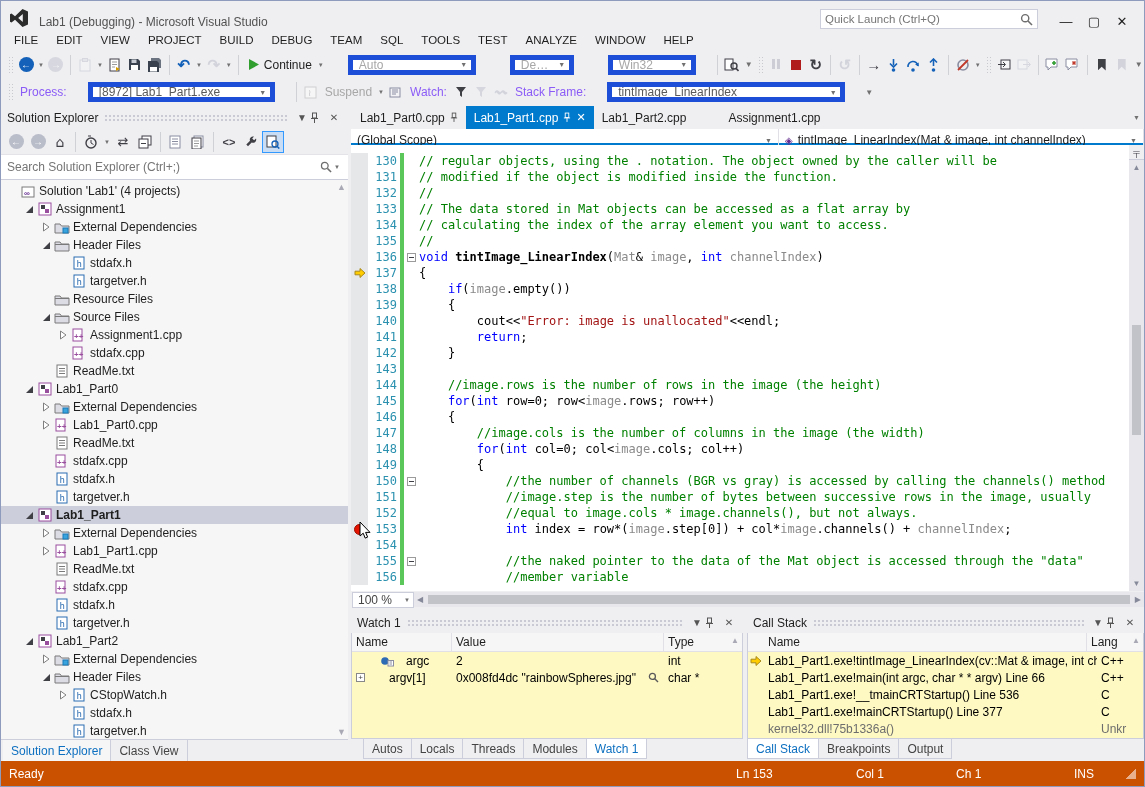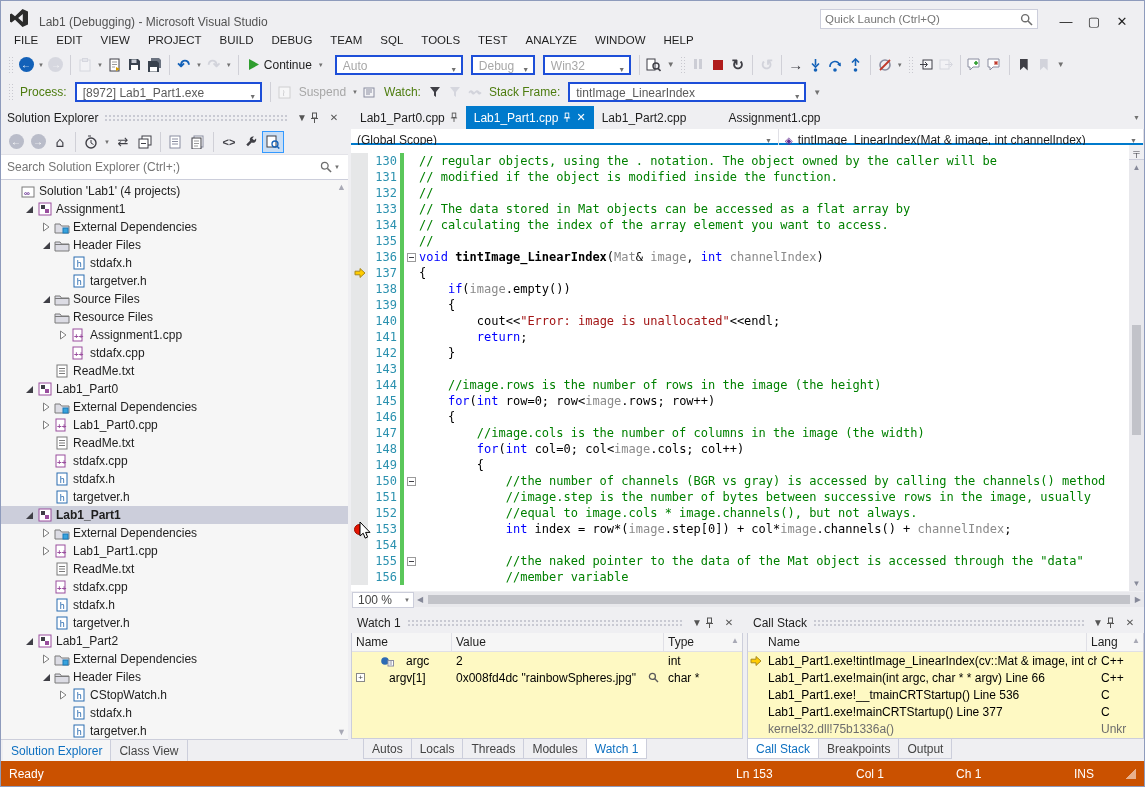--- a/index.html
+++ b/index.html
@@ -32,25 +32,25 @@
 .cir{display:inline-block;width:15px;height:15px;border-radius:50%;color:#fff;font-size:10px;line-height:15px;text-align:center;font-weight:bold}
 .cir.b{background:#1361B8}.cir.g{background:#B9BCC9}
 .u{font-size:15px;font-weight:bold;line-height:14px}
 .u.blue{color:#1361B8}.u.gray{color:#B0B3C0}.u.dark{color:#3F3F46}
 .pause i{display:inline-block;width:3px;height:10px;background:#A2A5B4;margin:0 1px}
 .stopsq{display:inline-block;width:10px;height:10px;background:#B01C1C}
 .bmark{display:inline-block;width:8px;height:12px;background:#3F3F46;clip-path:polygon(0 0,100% 0,100% 100%,50% 68%,0 100%)}
 .bmark.gray{background:#B0B3C0}
 .tb-btn{display:flex;align-items:center;height:22px;padding:0 5px;flex:0 0 auto}
 .tb-btn .lbl{margin:0 4px;color:#1e1e1e}
-.combo{height:20px;background:#fff;border:2px solid #1d4ed8;display:flex;align-items:flex-end;padding:0 0 0 6px;margin:0 4px;color:#5a5a5a;flex:0 0 auto;overflow:hidden;white-space:nowrap}
+.combo{height:20px;background:#fff;border:5px solid #1d4ed8;display:flex;align-items:center;padding:0 0 0 6px;margin:0 17px;color:#5a5a5a;flex:0 0 auto;overflow:hidden;white-space:nowrap}
 .combo .cv{flex:1;overflow:hidden;text-overflow:ellipsis}
 .combo .dd{width:14px;text-align:center;font-size:7px;color:#717171}
 .combo.dis{color:#A7A7A7}
-.dlabel{margin:0 4px;color:#4d7c0f;flex:0 0 auto}
+.dlabel{margin:0 4px;color:#8b5cf6;flex:0 0 auto}
 .dlabel.dis{color:#A7A7A7}
 
 
 .main{flex:1;display:flex;min-height:0}
 
 
 .sepanel{width:347px;flex:0 0 auto;background:#EFEFF2;display:flex;flex-direction:column;margin-right:3px}
 .se-header{height:23px;display:flex;align-items:center;padding:0 6px;color:#1e1e1e}
 .dotfill{flex:1;height:8px;margin:0 6px;background:radial-gradient(#C9CAD3 1px,transparent 1px);background-size:4px 4px}
 .pane-ic{width:16px;text-align:center;color:#555;font-size:10px}
@@ -552,42 +552,42 @@
             <span class="expander"></span>
             <span class="ticon">
               <svg width="12" height="14">
                 <rect x="1" y="1" width="10" height="12" fill="#fff" stroke="#2B6CB0"></rect>
                 <text x="3.5" y="11" font-size="9" fill="#2B6CB0" font-family="DejaVu Sans Mono,monospace">h</text>
               </svg>
             </span>
             <span class="tlabel">targetver.h</span>
           </div>
           <div class="tree-row" style="padding-left: 38px;">
-            <span class="expander">
-              <svg width="9" height="9">
-                <path d="M8 1v7H1z" fill="#3F3F46"></path>
-              </svg>
-            </span>
+            <span class="expander"></span>
             <span class="ticon">
               <svg width="16" height="13">
                 <path d="M1 3h5l1.5 2H15v7H1z" fill="#DCDCE4" stroke="#7A7A7A"></path>
                 <path d="M1 5.5h14" stroke="#7A7A7A"></path>
               </svg>
             </span>
-            <span class="tlabel">Source Files</span>
-          </div>
-          <div class="tree-row" style="padding-left: 38px;">
-            <span class="expander"></span>
+            <span class="tlabel">Resource Files</span>
+          </div>
+          <div class="tree-row" style="padding-left: 38px;">
+            <span class="expander">
+              <svg width="9" height="9">
+                <path d="M8 1v7H1z" fill="#3F3F46"></path>
+              </svg>
+            </span>
             <span class="ticon">
               <svg width="16" height="13">
                 <path d="M1 3h5l1.5 2H15v7H1z" fill="#DCDCE4" stroke="#7A7A7A"></path>
                 <path d="M1 5.5h14" stroke="#7A7A7A"></path>
               </svg>
             </span>
-            <span class="tlabel">Resource Files</span>
+            <span class="tlabel">Source Files</span>
           </div>
           <div class="tree-row" style="padding-left: 55px;">
             <span class="expander">
               <svg width="9" height="10">
                 <path d="M1.5 1l5.5 4-5.5 4z" fill="#fff" stroke="#7F7F7F"></path>
               </svg>
             </span>
             <span class="ticon">
               <svg width="14" height="14">
                 <rect x="1" y="1" width="9" height="12" fill="#fff" stroke="#9A4E9E"></rect>

